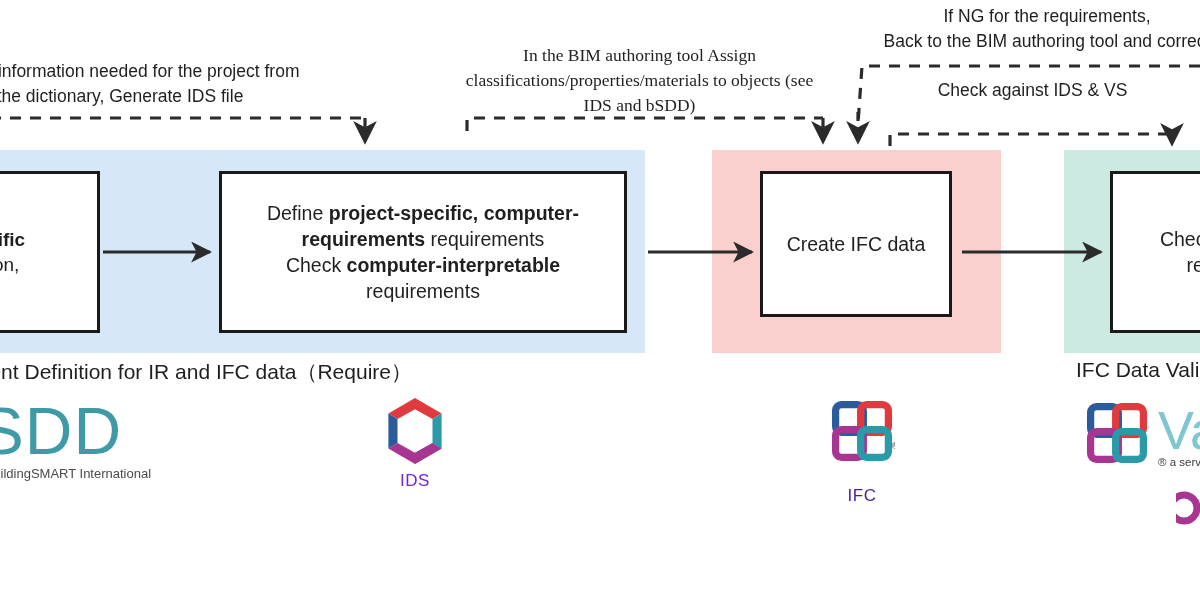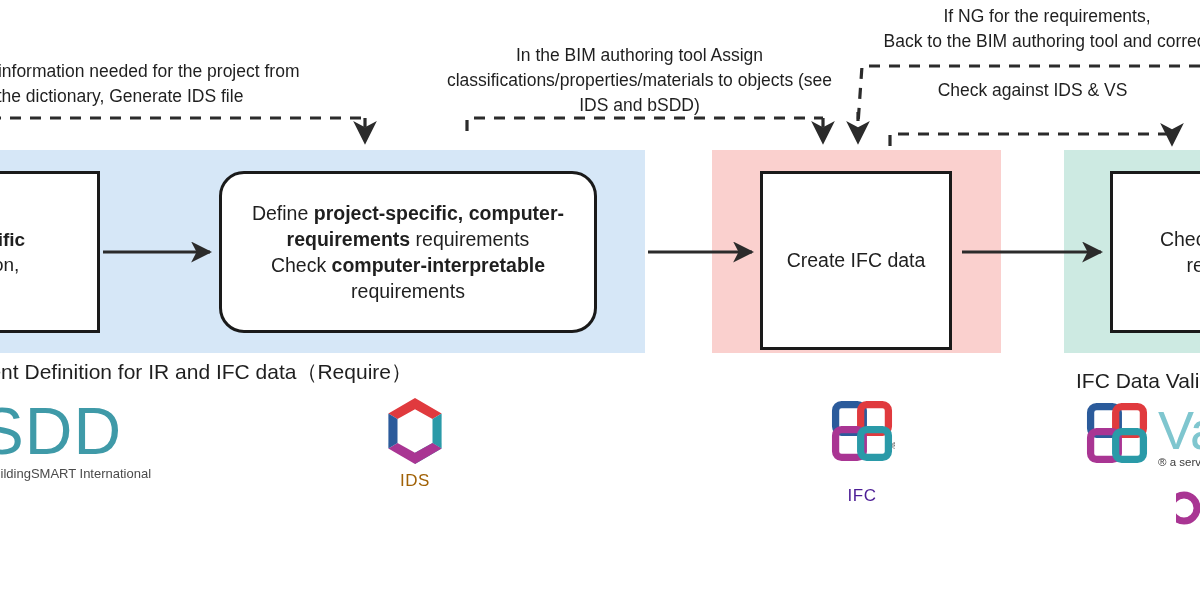--- a/index.html
+++ b/index.html
@@ -24,46 +24,46 @@
     border: 3px solid #1a1a1a;
     display: flex; align-items: center; justify-content: center;
     text-align: center;
     color: #1f1f1f;
   }
   .pbox .inner { padding: 0 12px; line-height: 1.34; font-size: 19.5px; }
   .pbox b { font-weight: 700; }
 
   #box-req-def  { left: -150px; top: 171px; width: 250px; height: 162px; }
   #box-req-def  .inner { font-size: 19px; }
-  #box-define   { left: 219px;  top: 171px; width: 378px; height: 162px; border-radius: 25px; }
-  #box-create   { left: 760px;  top: 171px; width: 192px; height: 179px; }
+  #box-define   { left: 219px;  top: 171px; width: 408px; height: 162px; }
+  #box-create   { left: 760px;  top: 171px; width: 192px; height: 146px; }
   #box-check    { left: 1110px; top: 171px; width: 192px; height: 162px; }
 
   
   .caption {
     position: absolute;
     font-size: 21px;
     color: #1f1f1f;
     white-space: nowrap;
   }
   #cap-require  { left: -188px; top: 358px; }
   #cap-produce  { left: 712px;  top: 358px; }
-  #cap-validate { left: 1076px; top: 369px; }
+  #cap-validate { left: 1076px; top: 358px; }
 
   
   .note {
     position: absolute;
     font-size: 17.5px;
     line-height: 1.42;
     color: #1f1f1f;
     text-align: center;
     white-space: pre-line;
   }
   #note-retrieve { left: -120px; top: 59px;  width: 480px; }
-  #note-assign   { left: 437px;  top: 43px;  width: 405px; }
+  #note-assign   { left: 437px;  top: 43px;  width: 405px; font-family: Liberation Serif, serif; }
   #note-ng       { left: 812px;  top: 4px;   width: 470px; }
   #note-check    { left: 890px;  top: 78px;  width: 285px; }
 
   
   #wires { position: absolute; left: 0; top: 0; width: 1200px; height: 600px; }
 
   
   .logo { position: absolute; }
 
   
@@ -73,21 +73,21 @@
     font-size: 66px; letter-spacing: 1px;
     color: #3f9aa8; font-weight: 300;
     line-height: 1;
   }
   #logo-bsdd .sub {
     font-size: 13px; color: #4a4a4a; margin-top: 2px; white-space: nowrap;
   }
 
   
   #logo-ids { left: 372px; top: 396px; width: 86px; height: 92px; text-align: center; }
-  #logo-ids .lbl { font-size: 17px; color: #a16207; margin-top: 1px; letter-spacing:.5px;}
+  #logo-ids .lbl { font-size: 17px; color: #6d28d9; margin-top: 1px; letter-spacing:.5px;}
 
   
   #logo-ifc { left: 822px; top: 398px; width: 80px; height: 90px; text-align: center; }
   #logo-ifc .lbl { font-size: 17px; color: #4c1d95; letter-spacing:.5px; margin-top: 18px;}
 
   
   #logo-vs { left: 1084px; top: 398px; width: 180px; height: 90px; }
   #logo-vs .vs-word {
     position: absolute; left: 74px; top: 5px;
     font-size: 54px; font-weight: 300; color: #7fc6cf; line-height: 1;

